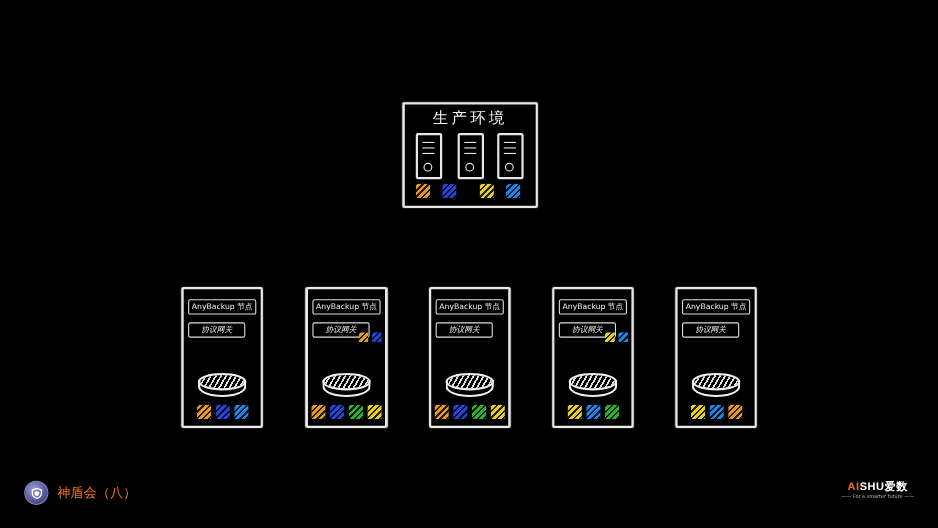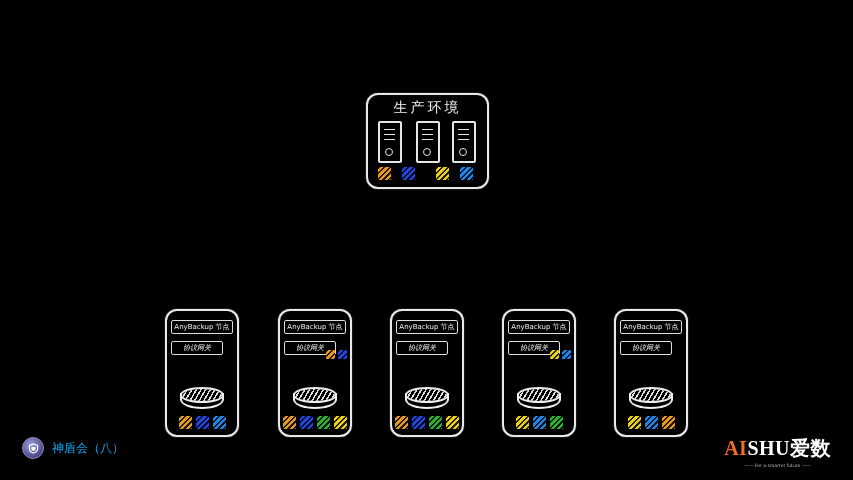--- a/index.html
+++ b/index.html
@@ -1,40 +1,40 @@
 <!DOCTYPE html>
 <html><head>
   <meta charset="utf-8">
   <style>
     html, body { margin:0; padding:0; background:#000; }
     body { width:853px; height:480px; position:relative; overflow:hidden; font-family:"DejaVu Sans", sans-serif; color:#eee; }
-    .chalk { border:2px solid #e8e8e8; border-radius:12px; box-shadow:0 0 1px #fff; position:absolute; }
+    .chalk { border:2px solid #e8e8e8; border-radius:2px; box-shadow:0 0 1px #fff; position:absolute; }
     .prod { left:366px; top:93px; width:119px; height:92px; }
     .prod-title { position:absolute; left:0; right:0; top:4px; text-align:center; font-family:"DejaVu Serif", serif; font-size:14px; letter-spacing:3px; color:#f2f2f2; }
     .server { position:absolute; top:26px; width:20px; height:38px; border:2px solid #e6e6e6; border-radius:2px; }
     .server .line { position:absolute; left:4px; width:11px; height:0; border-top:1.5px solid #e6e6e6; }
     .server .dot { position:absolute; left:5px; top:25px; width:6px; height:6px; border:1.5px solid #e6e6e6; border-radius:50%; }
     .tile { position:absolute; width:13px; height:13px; border-radius:1px;
       background-image:repeating-linear-gradient(135deg, rgba(0,0,0,0.85) 0 1.5px, transparent 1.5px 4px); }
-    .node { top:261px; width:70px; height:124px;margin-top:48px; }
+    .node { top:261px; width:70px; height:124px; }
     .node .lbl { position:absolute; left:4px; right:4px; height:12px; border:1.5px solid #ddd; border-radius:2px; font-size:7px; line-height:12px; text-align:center; color:#f0f0f0; white-space:nowrap; overflow:hidden; }
     .node .lbl1 { top:9px; }
     .node .lbl2 { top:30px; right:14px;font-style:italic; }
     .disk { position:absolute; left:13px; top:76px; width:42px; height:26px; }
     .disk .top { position:absolute; left:0; top:0; width:40px; height:12px; border:2px solid #eee; border-radius:50%;
       background-image:repeating-linear-gradient(120deg, #ddd 0 1.5px, transparent 1.5px 4px); background-clip:padding-box; }
     .disk .body { position:absolute; left:0; top:6px; width:40px; height:14px; border:2px solid #eee; border-top:none; border-radius:0 0 50% 50% / 0 0 60% 60%; }
     .tilerow { position:absolute; bottom:6px; left:0; right:0; display:flex; justify-content:center; gap:4px; }
     .tilerow .tile { position:static; }
     .footer-left { position:absolute; left:22px; top:437px; display:flex; align-items:center; gap:8px; }
     .shield { width:20px; height:20px; border-radius:50%; background:radial-gradient(circle at 40% 35%, #9fa0d8, #4a4a8a 70%); border:1px solid #8889c0; display:flex; align-items:center; justify-content:center; }
     .shield svg { width:11px; height:11px; }
-    .footer-title { font-size:12px; color:#0ea5e9; }
+    .footer-title { font-size:12px; color:#f97316; }
     .brand { position:absolute; right:22px; top:435px; text-align:center; }
-    .brand-name { font-family:Liberation Serif, serif; font-weight:bold; font-size:20px; color:#fff; letter-spacing:0.5px; }
+    .brand-name { font-family:Liberation Sans, sans-serif; font-weight:bold; font-size:10px; color:#fff; letter-spacing:0.5px; }
     .brand-name .ai { color:#f26b22; }
     .brand-tag { font-size:4.5px; color:#bbb; margin-top:1px; }
   </style>
 </head>
 <body>
 
 <div class="chalk prod">
   <div class="prod-title">生产环境</div>
   <div id="servers">
       <div class="server" style="left: 10px;">

